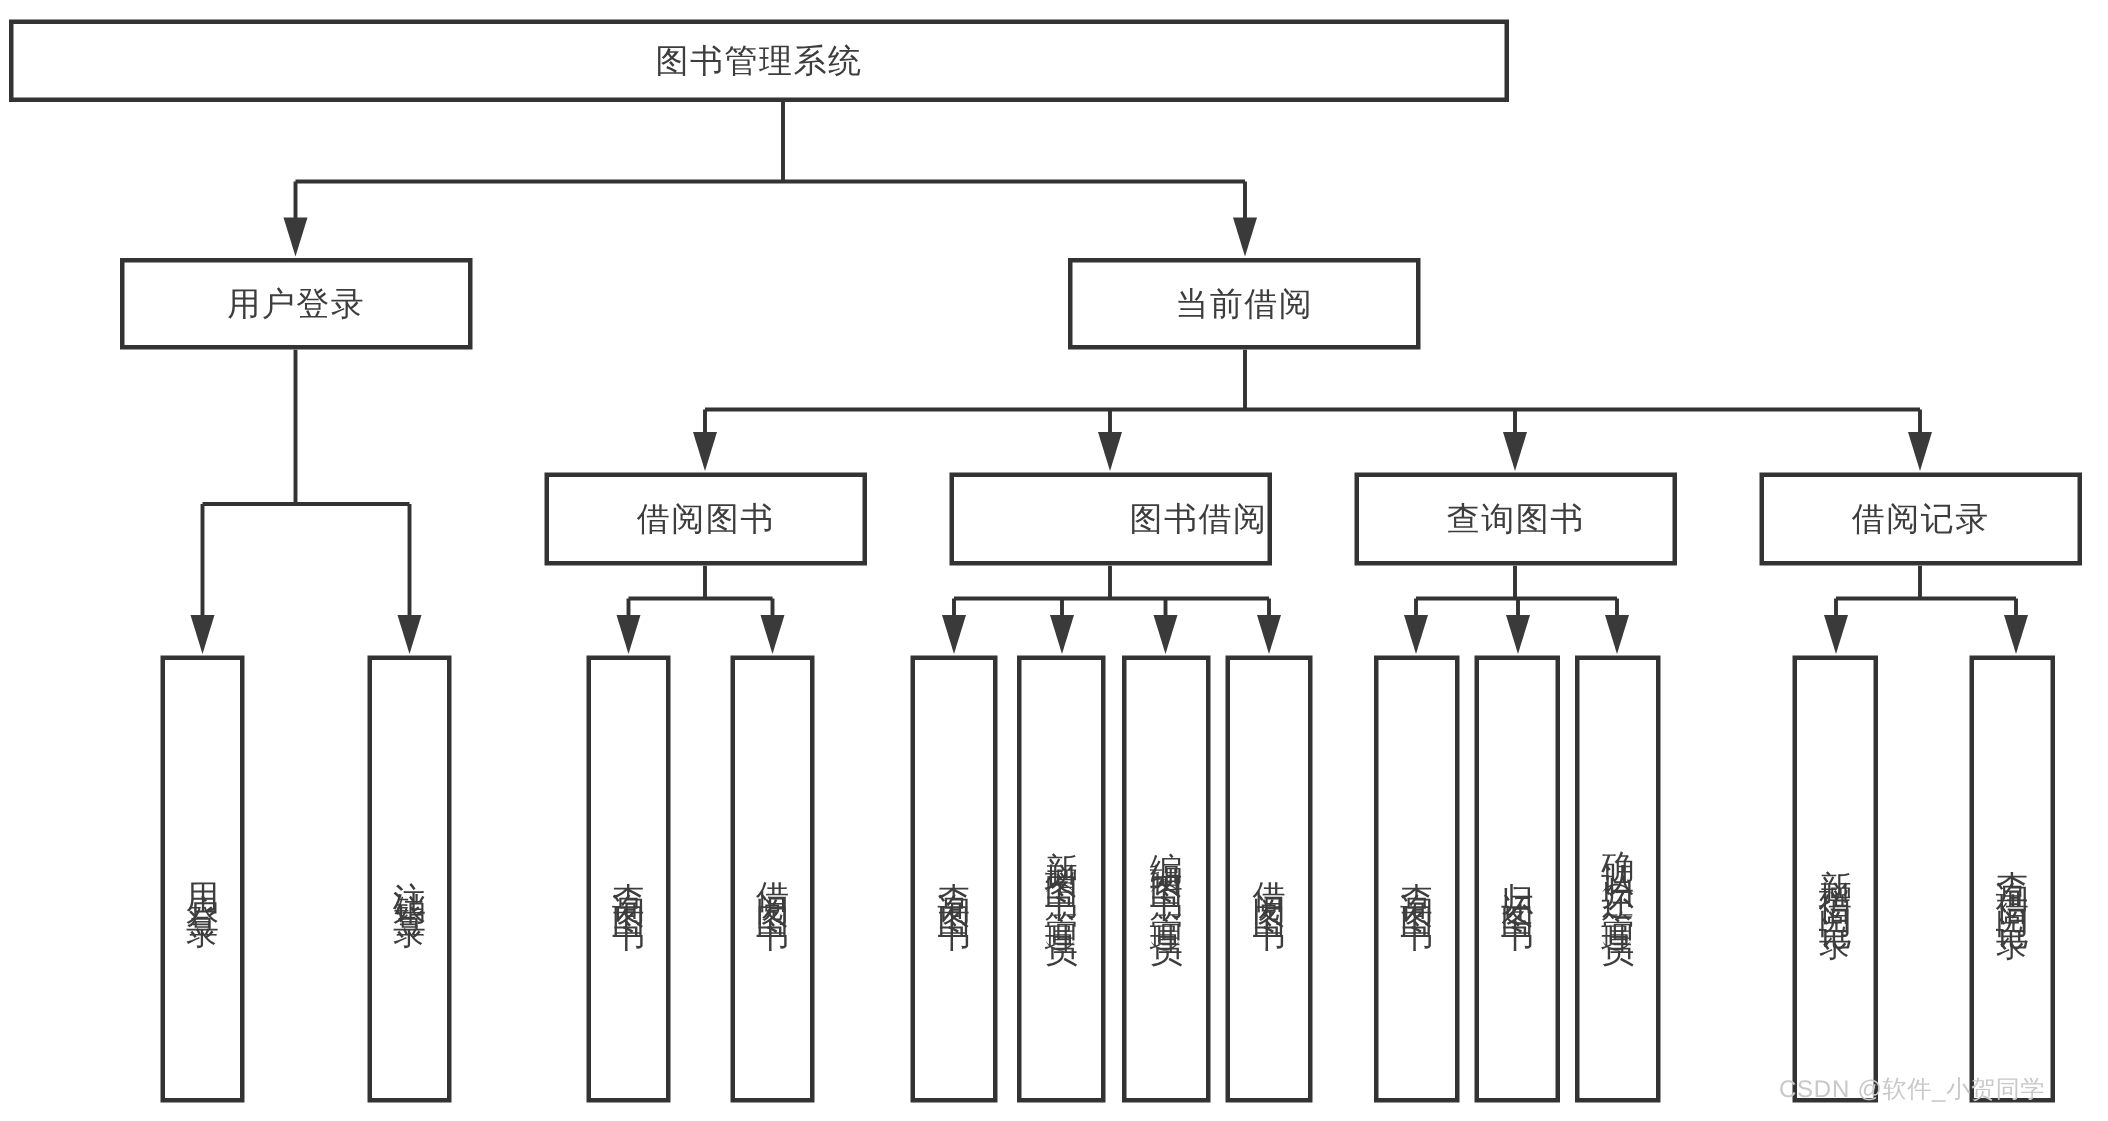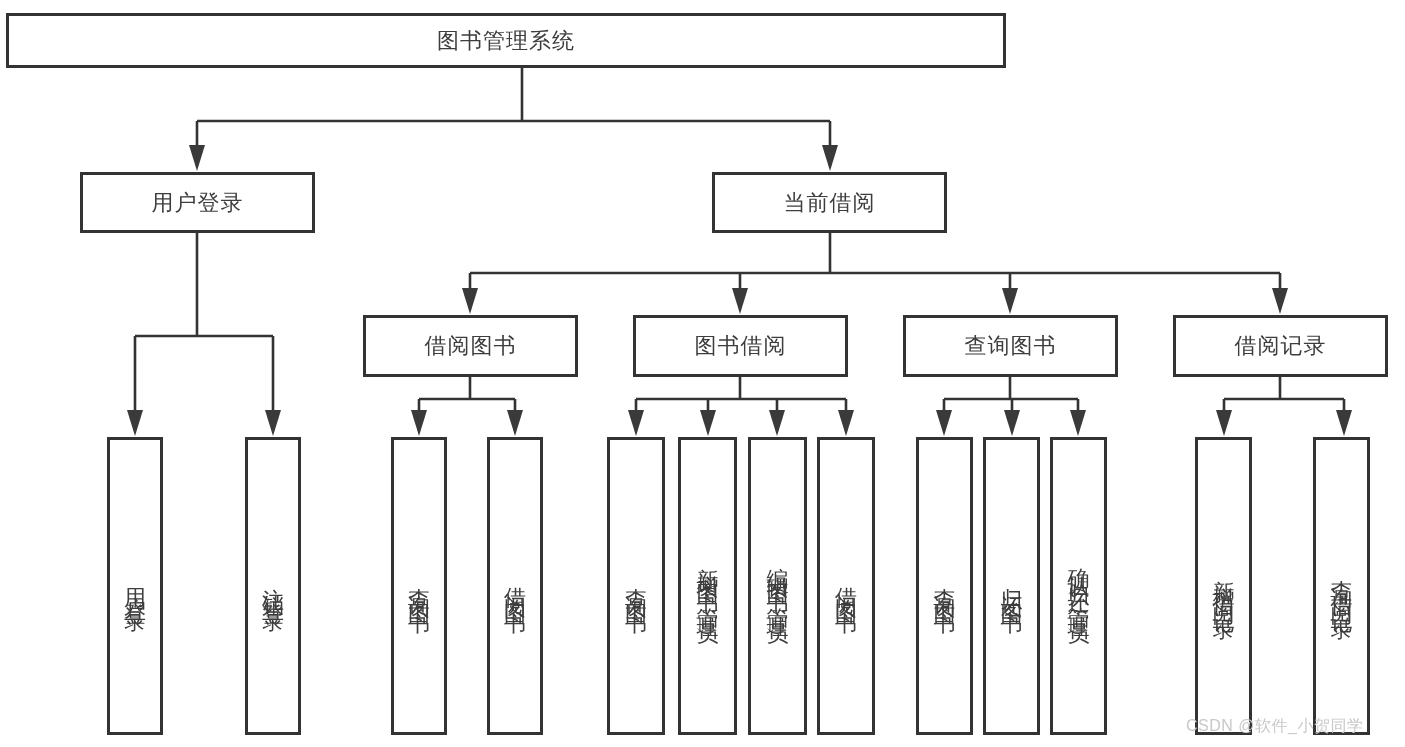--- a/index.html
+++ b/index.html
@@ -111,21 +111,21 @@
   <div class="box" style="left:80px; top:172px; width:235px; height:61px;">
     <span class="hlabel">用户登录</span>
   </div>
   <div class="box" style="left:712px; top:172px; width:235px; height:61px;">
     <span class="hlabel">当前借阅</span>
   </div>
 
   <div class="box" style="left:363px; top:315px; width:215px; height:62px;">
     <span class="hlabel">借阅图书</span>
   </div>
-  <div class="box" style="left:633px; top:315px; width:215px; height:62px;">
+  <div class="box" style="left:633px; top:315px; width:215px; height:62px;justify-content:flex-end;">
     <span class="hlabel">图书借阅</span>
   </div>
   <div class="box" style="left:903px; top:315px; width:215px; height:62px;">
     <span class="hlabel">查询图书</span>
   </div>
   <div class="box" style="left:1173px; top:315px; width:215px; height:62px;">
     <span class="hlabel">借阅记录</span>
   </div>
 
   <div class="box leaf" style="left:107px; width:56px;">

